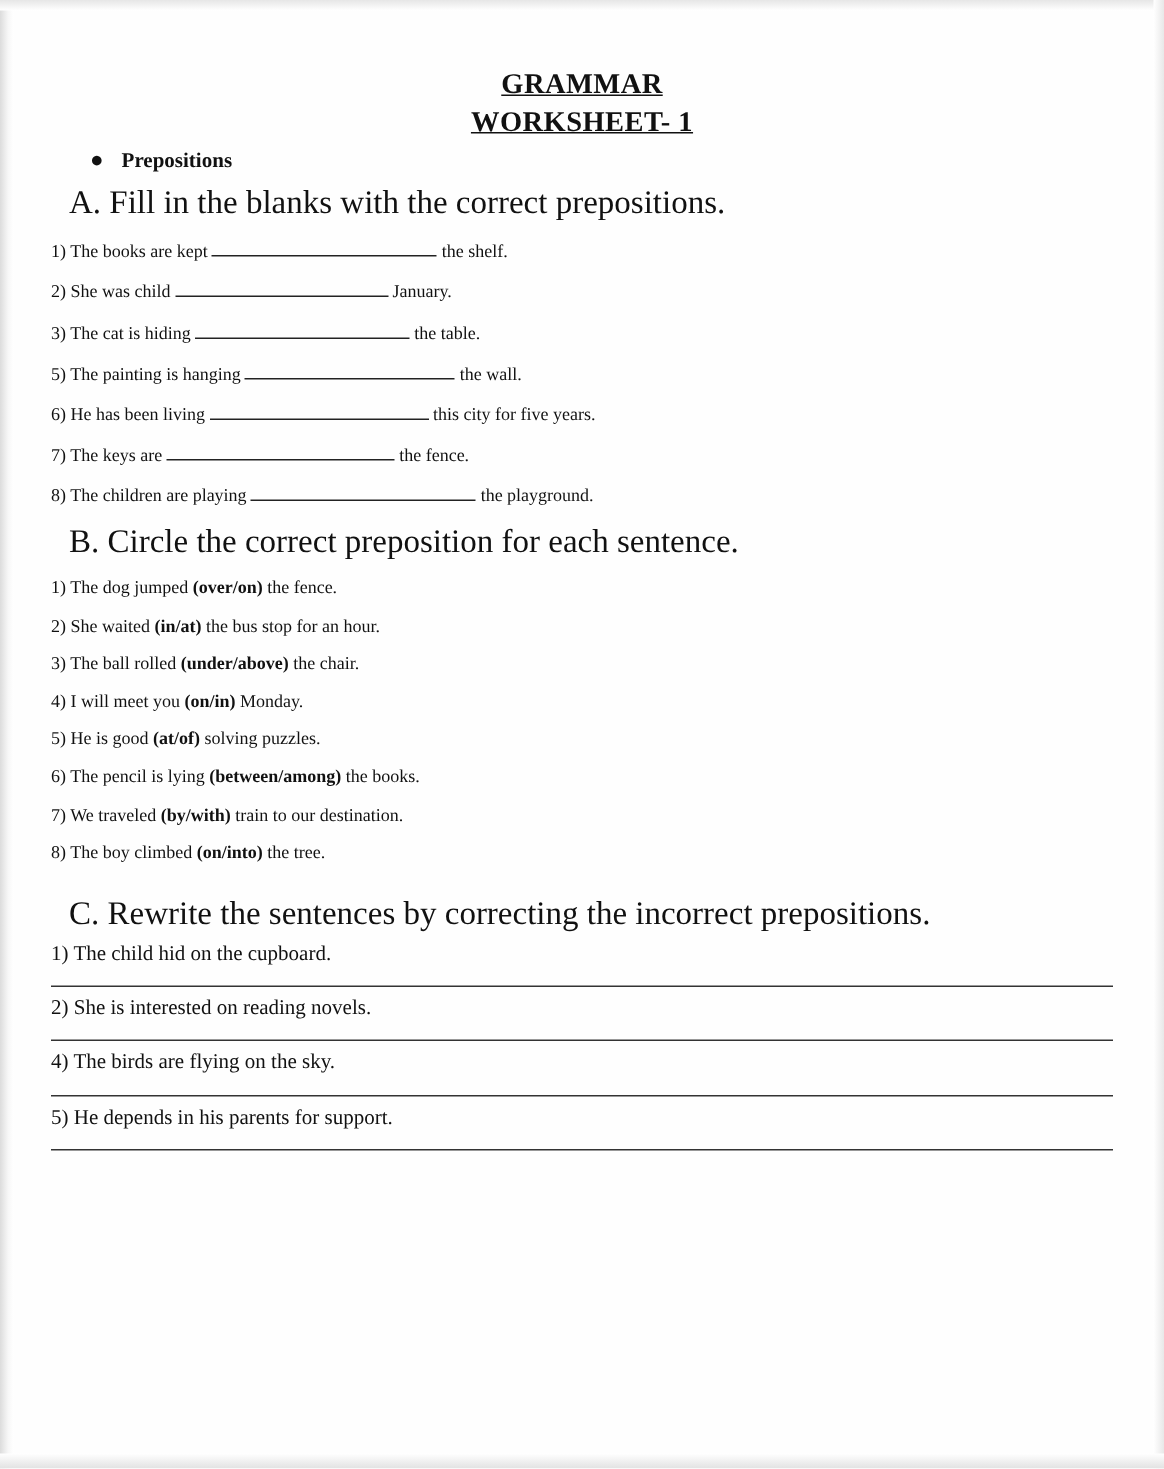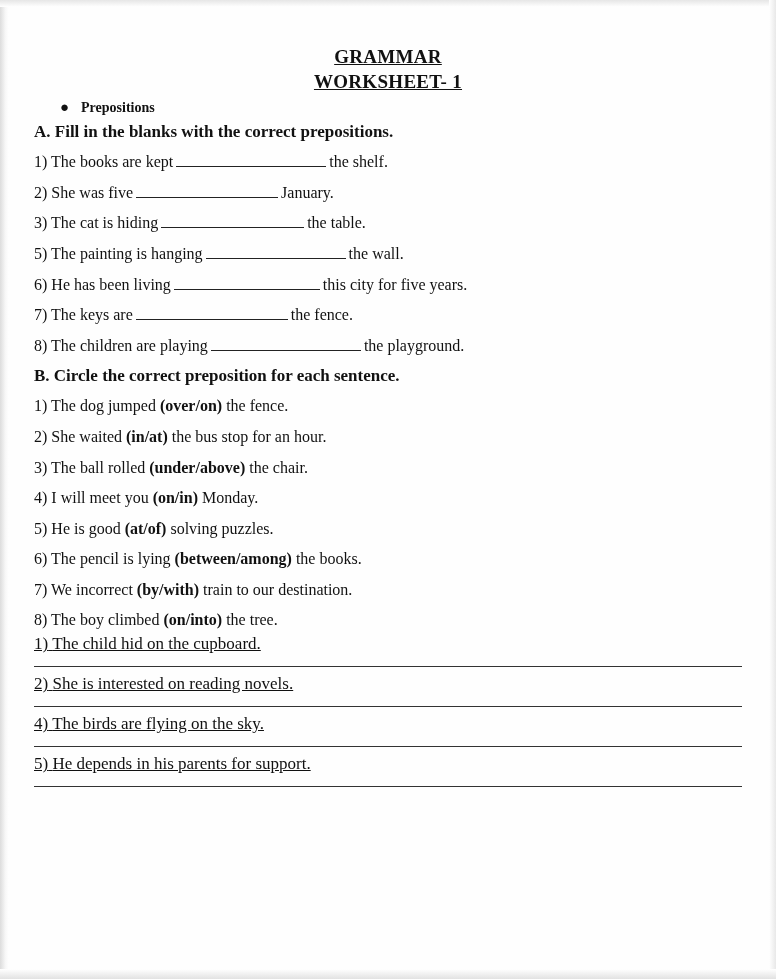--- a/index.html
+++ b/index.html
@@ -63,52 +63,51 @@
     font-size: 15px;
     line-height: 1;
     margin-right: 12px;
   }
   .bullet-text {
     font-weight: bold;
     font-size: 14px;
   }
 
   .section-head {
-    font-weight: bold;
-    font-size: 17px;
-    margin: 6px 0 4px 0;
+    font-weight: normal;
+    font-size: 22px;
+    margin: 6px 0 4px 12px;
   }
   .section-head.spaced-top {
     margin-top: 20px;
   }
 
   .q-line {
-    font-size: 16px;
+    font-size: 12px;
     line-height: 1.35;
     margin: 9px 0 0 0;
     white-space: pre-wrap;
   }
   .q-line .blank {
     display: inline-block;
     border-bottom: 1px solid #222;
     vertical-align: baseline;
     height: 13px;
     margin: 0 3px;
   }
   .q-line b {
     font-weight: bold;
   }
 
   .rewrite-item {
     margin-top: 6px;
   }
   .rewrite-text {
-    font-size: 17px;
+    font-size: 14px;
     line-height: 1.3;
-    text-decoration: underline;
   }
   .answer-rule {
     border-bottom: 1px solid #333;
     height: 0;
     margin-top: 11px;
   }
 
   .sectionC-wrap .rewrite-item:first-child {
     margin-top: 2px;
   }
@@ -126,21 +125,21 @@
   <div class="bullet-head">
     <span class="bullet-dot">●</span>
     <span class="bullet-text">Prepositions</span>
   </div>
 
   <div>
     <div class="section-head">A. Fill in the blanks with the correct prepositions.</div>
 
     <div class="q-line"><span>1)</span> <span>The books are kept</span><span class="blank" style="width:150px"></span><span>the shelf.</span></div>
 
-    <div class="q-line"><span>2)</span> <span>She was five</span><span class="blank" style="width:142px"></span><span>January.</span></div>
+    <div class="q-line"><span>2)</span> <span>She was child</span><span class="blank" style="width:142px"></span><span>January.</span></div>
 
     <div class="q-line"><span>3)</span> <span>The cat is hiding</span><span class="blank" style="width:143px"></span><span>the table.</span></div>
 
 
     <div class="q-line"><span>5)</span> <span>The painting is hanging</span><span class="blank" style="width:140px"></span><span>the wall.</span></div>
 
     <div class="q-line"><span>6)</span> <span>He has been living</span><span class="blank" style="width:146px"></span><span>this city for five years.</span></div>
 
     <div class="q-line"><span>7)</span> <span>The keys are</span><span class="blank" style="width:152px"></span><span>the fence.</span></div>
 
@@ -155,26 +154,27 @@
     <div class="q-line"><span>2)</span> <span>She waited</span> <b>(in/at)</b> <span>the bus stop for an hour.</span></div>
 
     <div class="q-line"><span>3)</span> <span>The ball rolled</span> <b>(under/above)</b> <span>the chair.</span></div>
 
     <div class="q-line"><span>4)</span> <span>I will meet you</span> <b>(on/in)</b> <span>Monday.</span></div>
 
     <div class="q-line"><span>5)</span> <span>He is good</span> <b>(at/of)</b> <span>solving puzzles.</span></div>
 
     <div class="q-line"><span>6)</span> <span>The pencil is lying</span> <b>(between/among)</b> <span>the books.</span></div>
 
-    <div class="q-line"><span>7)</span> <span>We incorrect</span> <b>(by/with)</b> <span>train to our destination.</span></div>
+    <div class="q-line"><span>7)</span> <span>We traveled</span> <b>(by/with)</b> <span>train to our destination.</span></div>
 
     <div class="q-line"><span>8)</span> <span>The boy climbed</span> <b>(on/into)</b> <span>the tree.</span></div>
   </div>
 
   <div class="sectionC-wrap">
+    <div class="section-head spaced-top">C. Rewrite the sentences by correcting the incorrect prepositions.</div>
 
     <div class="rewrite-item">
       <div class="rewrite-text"><span>1)</span> <span>The child hid on the cupboard.</span></div>
       <div class="answer-rule"></div>
     </div>
 
     <div class="rewrite-item">
       <div class="rewrite-text"><span>2)</span> <span>She is interested on reading novels.</span></div>
       <div class="answer-rule"></div>
     </div>

